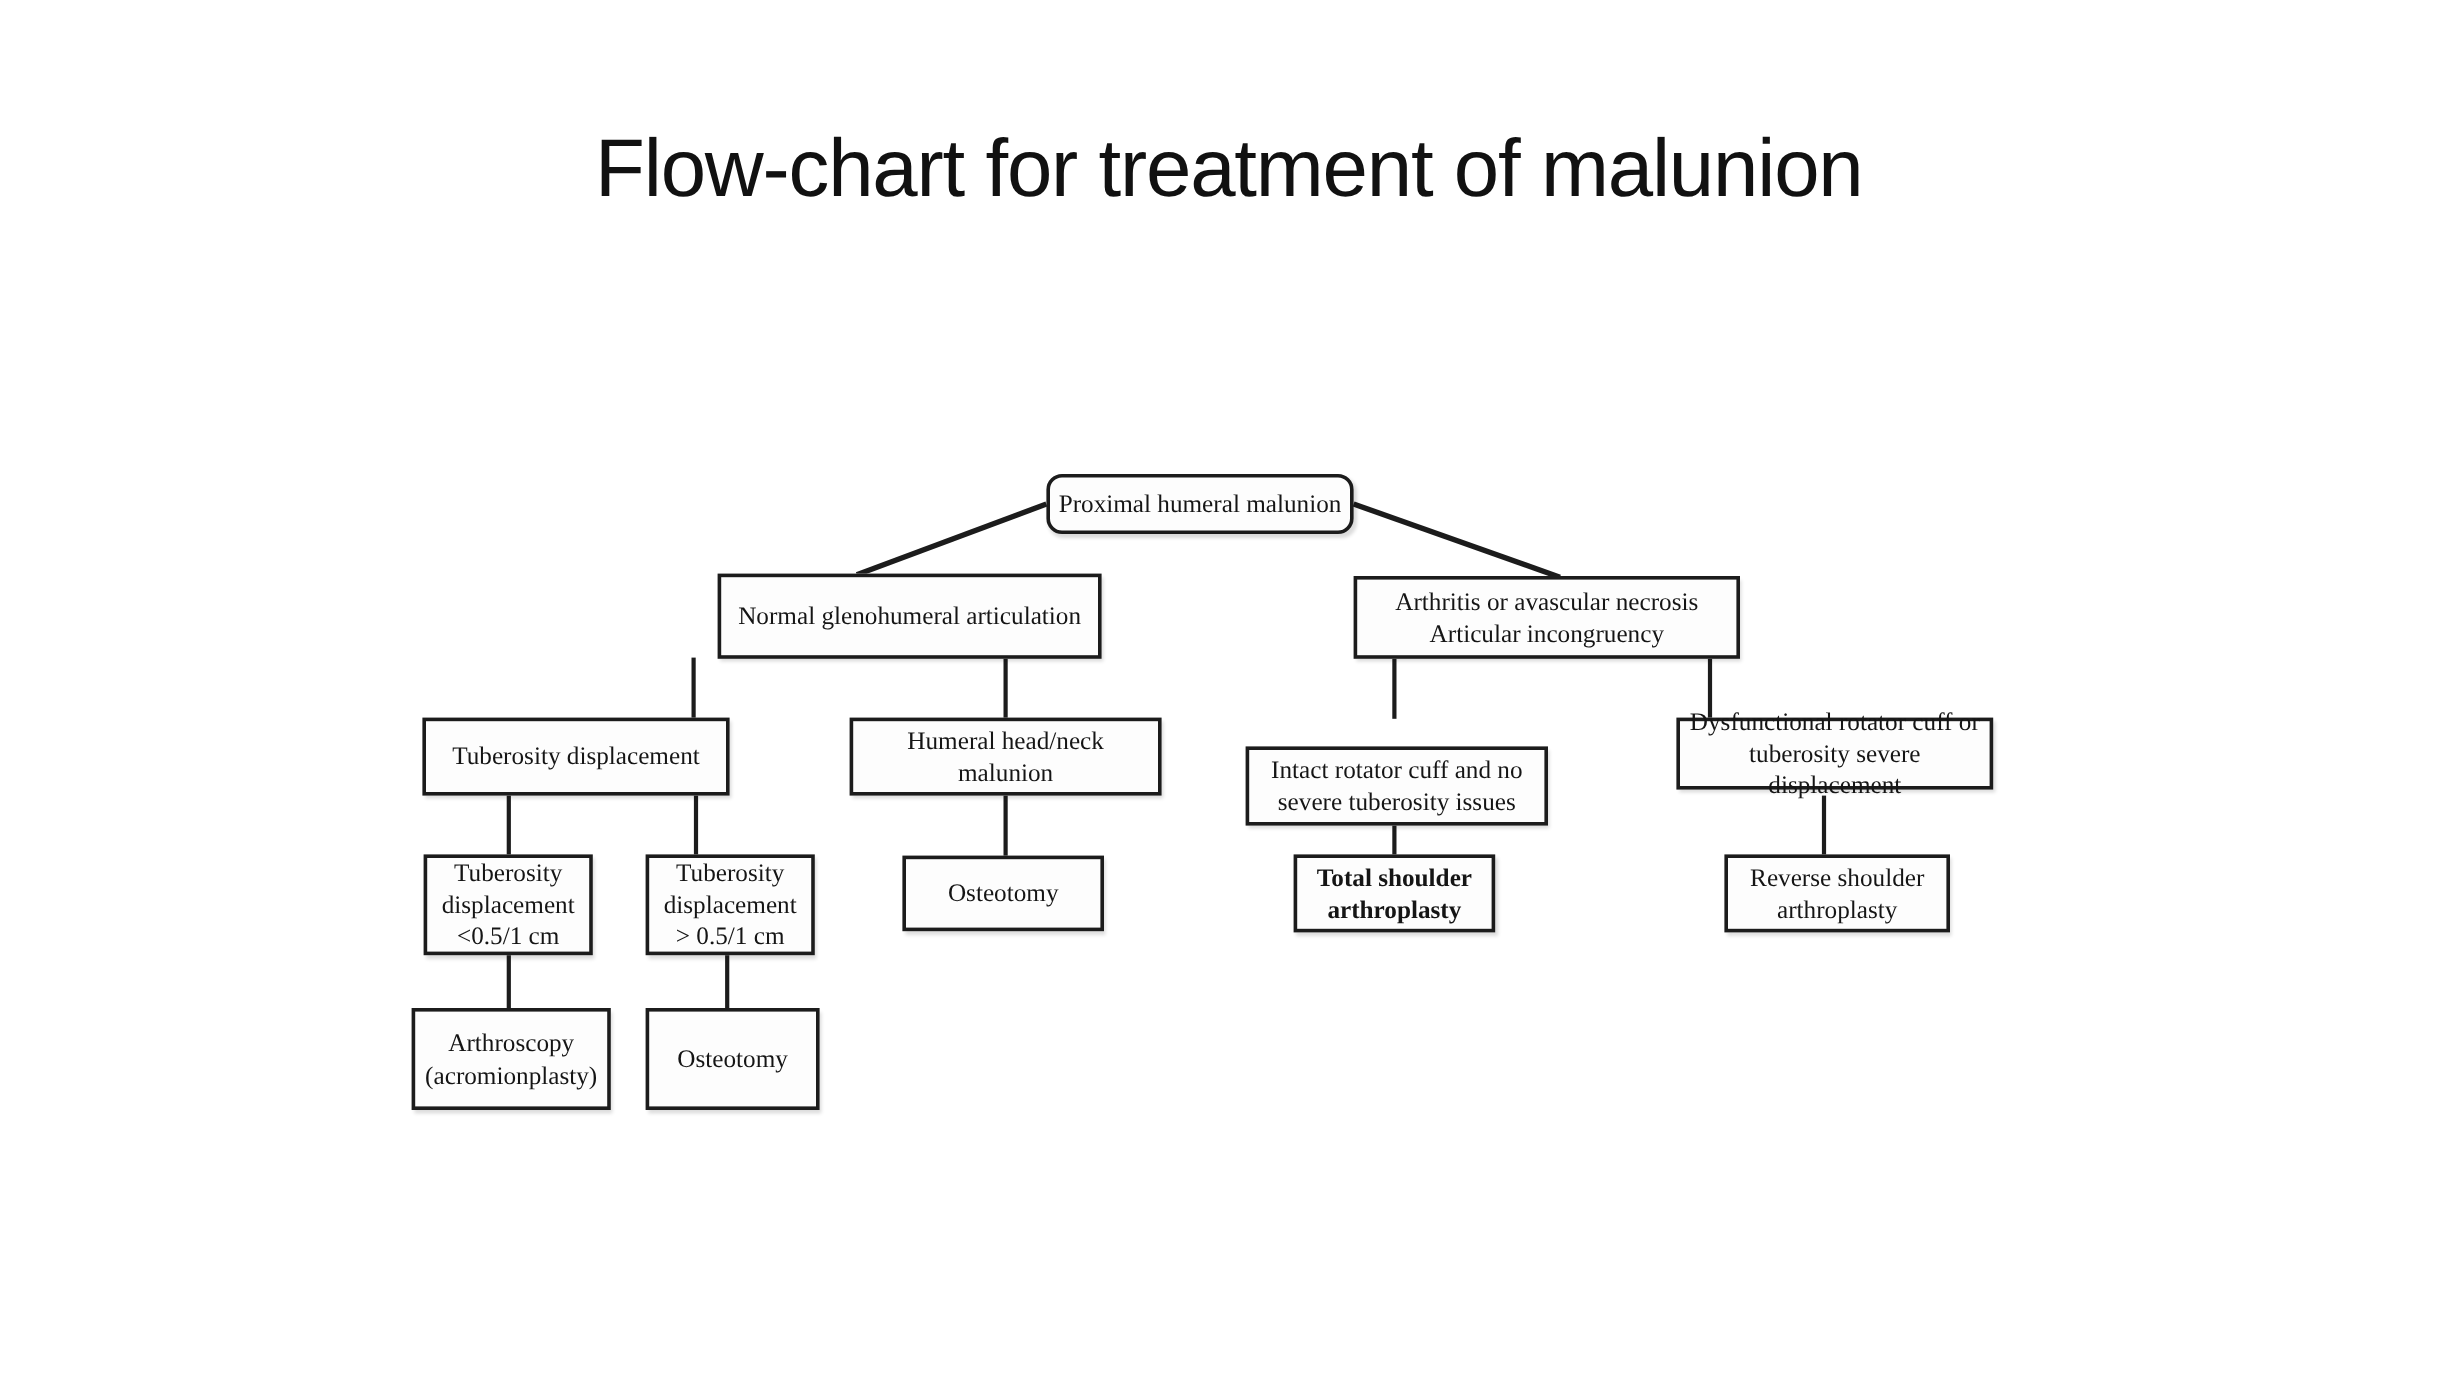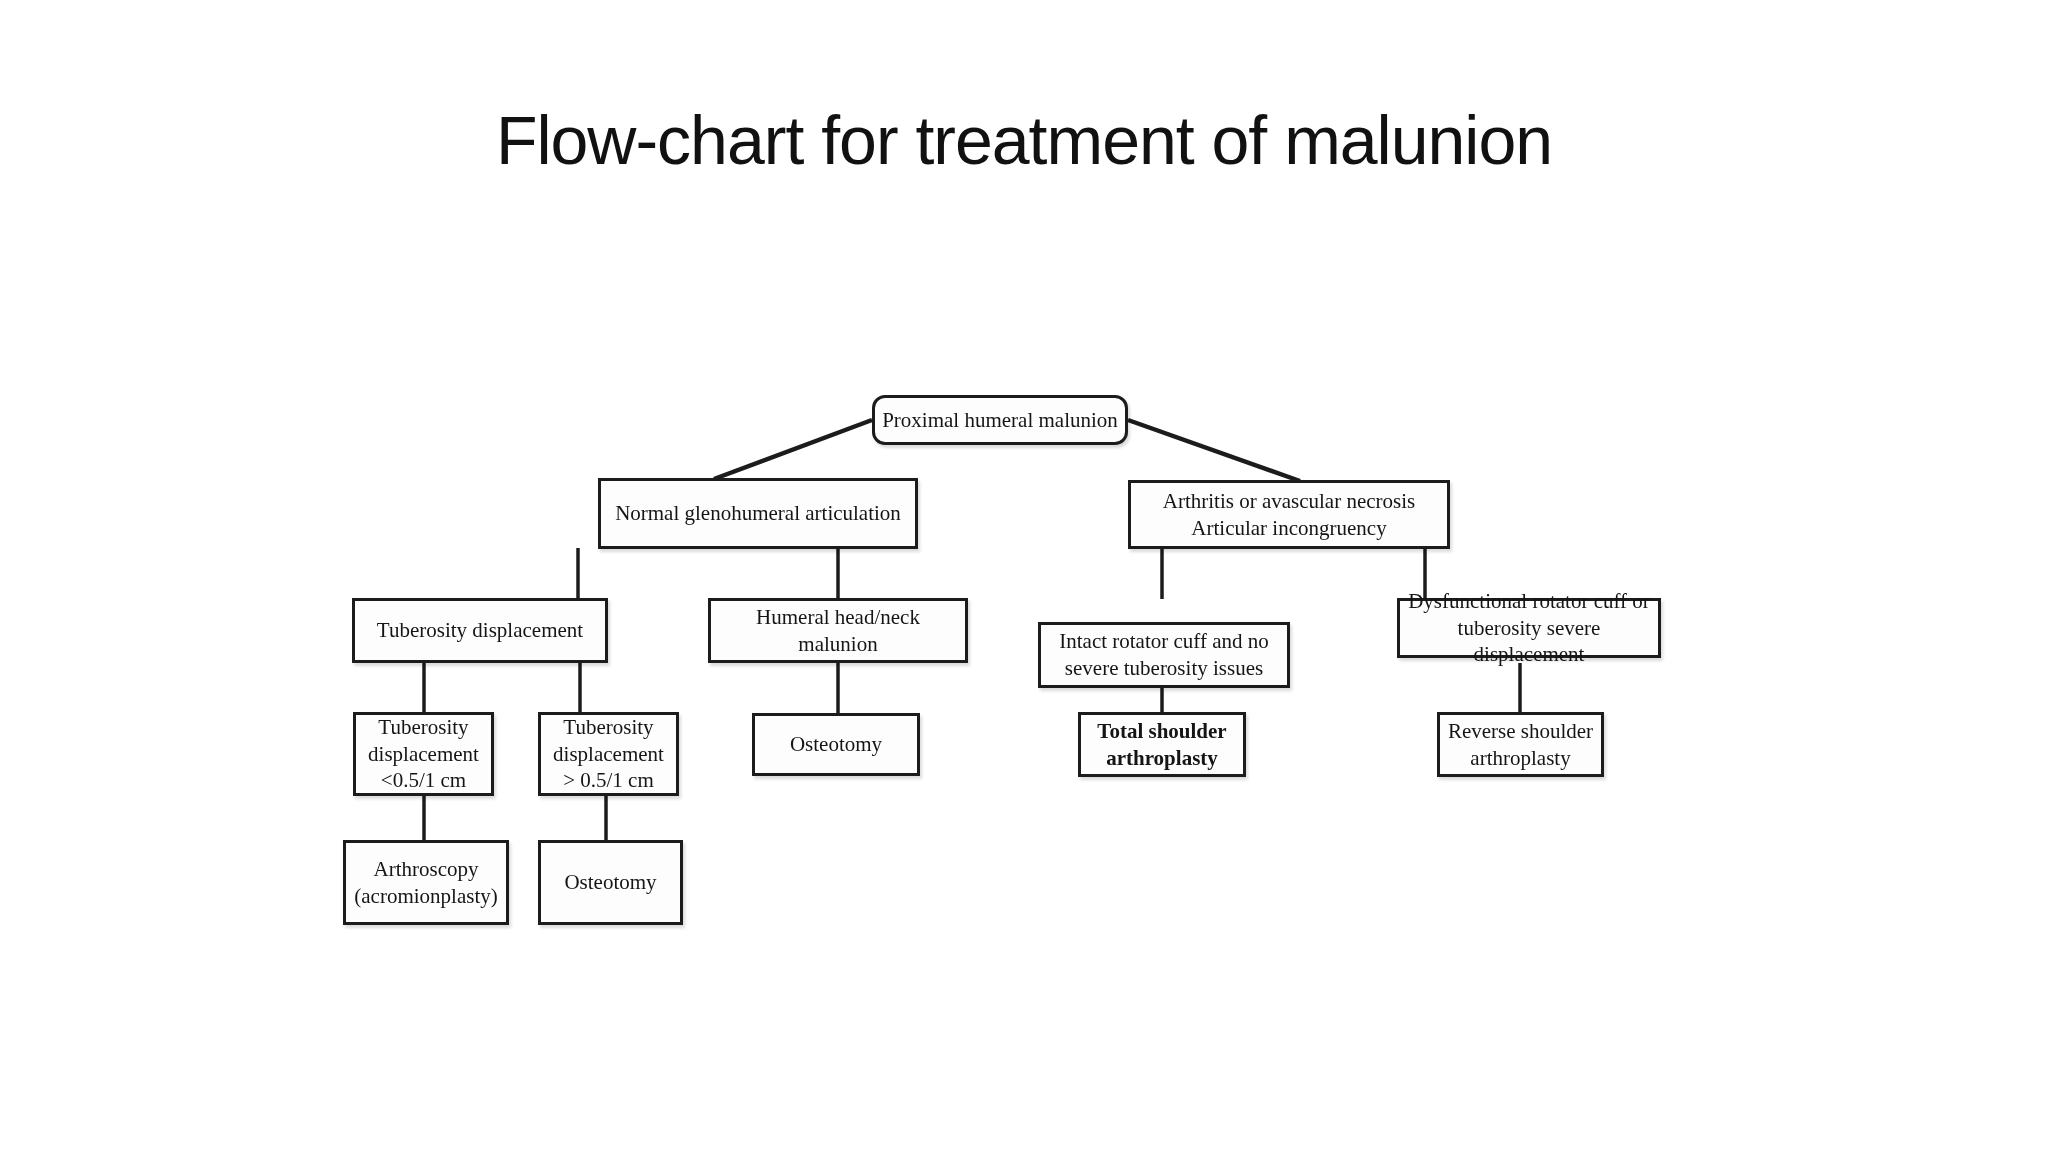--- a/index.html
+++ b/index.html
@@ -62,21 +62,21 @@
   .n-normal          { left: 550px;  top: 478px; width: 320px; height: 71px; margin-left: 48px; }
   .n-arthritis       { left: 1128px; top: 480px; width: 322px; height: 69px; }
   .n-tuberosity      { left: 352px;  top: 598px; width: 256px; height: 65px; }
   .n-humeral         { left: 708px;  top: 598px; width: 260px; height: 65px; }
   .n-intact          { left: 1038px; top: 598px; width: 252px; height: 66px; margin-top: 24px; }
   .n-dysfunctional   { left: 1397px; top: 598px; width: 264px; height: 60px; }
   .n-tub-less        { left: 353px;  top: 712px; width: 141px; height: 84px; }
   .n-tub-more        { left: 538px;  top: 712px; width: 141px; height: 84px; }
   .n-osteotomy-mid   { left: 752px;  top: 713px; width: 168px; height: 63px; }
   .n-total           { left: 1078px; top: 712px; width: 168px; height: 65px; font-weight: bold; }
-  .n-reverse         { left: 1437px; top: 712px; width: 167px; height: 65px; }
+  .n-reverse         { left: 1437px; top: 712px; width: 188px; height: 65px; }
   .n-arthroscopy     { left: 343px;  top: 840px; width: 166px; height: 85px; text-align: center; }
   .n-osteotomy-bot   { left: 538px;  top: 840px; width: 145px; height: 85px; }
 </style>
 </head>
 <body>
 
 <div class="page">
 
   <h1 class="title">Flow-chart for treatment of malunion</h1>
 

